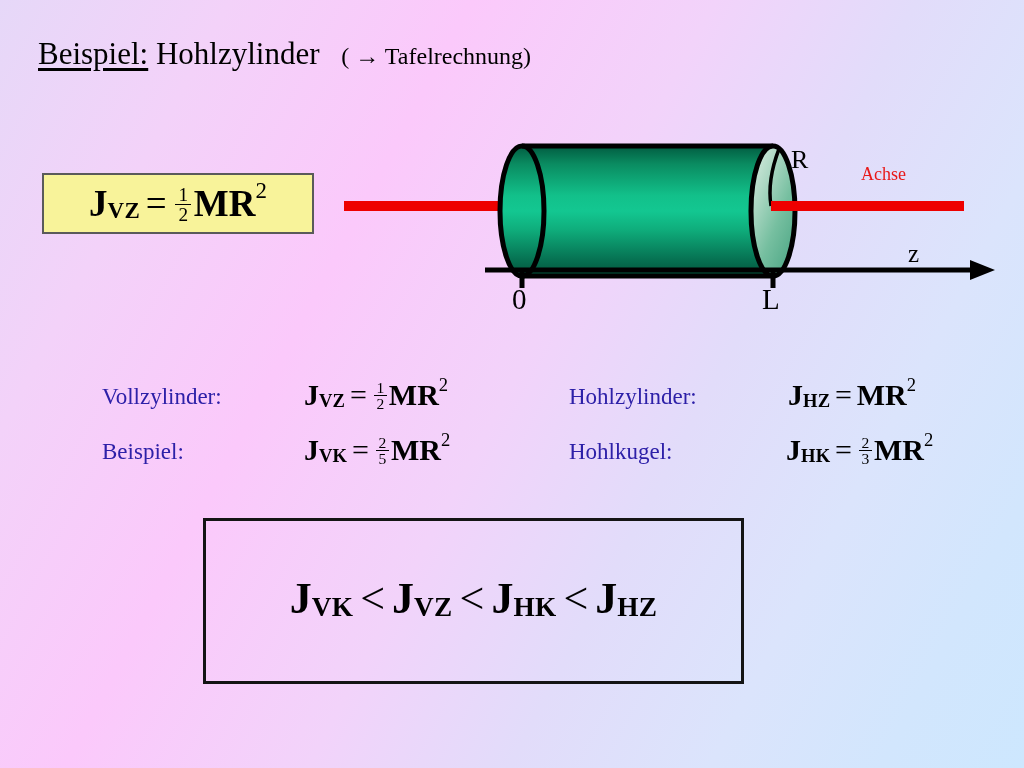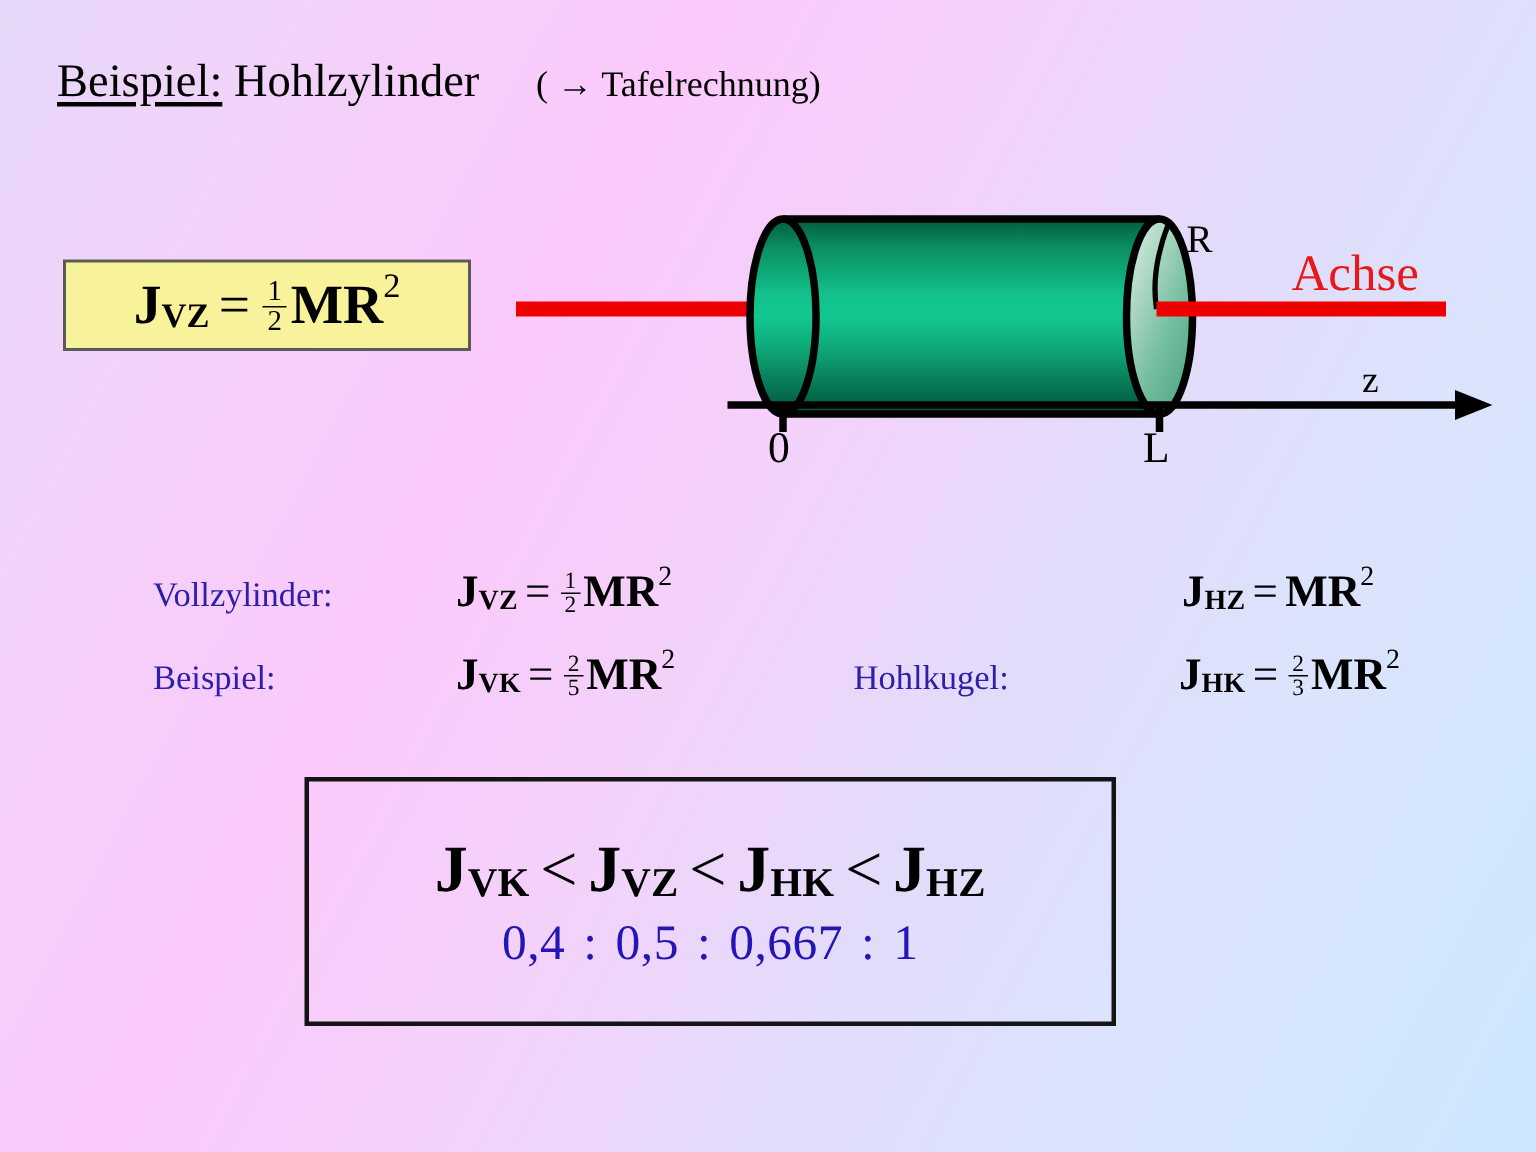--- a/index.html
+++ b/index.html
@@ -38,21 +38,21 @@
     white-space: nowrap;
     line-height: 1.15;
   }
   #title .underlined {
     text-decoration: underline;
     text-underline-offset: 4px;
     font-family: Liberation Serif, serif;
   }
   #title .paren {
     font-size: 24px;
-    margin-left: 30px;
+    margin-left: 14px;
   }
   
   #formula-box {
     position: absolute;
     left: 42px;
     top: 173px;
     width: 272px;
     height: 61px;
     background: #f8f39a;
     border: 2px solid #5a5a5a;
@@ -116,21 +116,21 @@
     width: 680px;
     height: 210px;
   }
   #diagram svg {
     display: block;
   }
   #achse-label {
     position: absolute;
     left: 861px;
     top: 164px;
-    font-size: 34px;
+    font-size: 18px;
     color: #e81919;
     font-weight: normal;
   }
   #r-label {
     position: absolute;
     left: 791px;
     top: 145px;
     font-size: 26px;
     color: #000000;
   }
@@ -316,20 +316,21 @@
           <span class="op">=</span>
           <span class="frac">
             <span class="num">1</span>
             <span class="den">2</span>
           </span>
           <span class="var">M</span>
             <span class="var">R</span>
             <span class="sup">2</span>
         </span>
       </div>
+      <div class="cmp-label c-right-label">Hohlzylinder:</div>
       <div class="cmp-formula c-right-form">
         <span class="math">
           <span class="var">J</span>
             <span class="sub">HZ</span>
           <span class="op">=</span>
           <span class="var">M</span>
             <span class="var">R</span>
             <span class="sup">2</span>
         </span>
       </div>
@@ -377,18 +378,15 @@
       <span class="op">&lt;</span>
       <span class="var">J</span>
         <span class="sub">VZ</span>
       <span class="op">&lt;</span>
       <span class="var">J</span>
         <span class="sub">HK</span>
       <span class="op">&lt;</span>
       <span class="var">J</span>
         <span class="sub">HZ</span>
     </div>
-    <div id="result-ratio">
-      <span>0,4</span><span class="colon">:</span><span>0,5</span><span class="colon">:</span><span>0,667</span><span class="colon">:</span><span>1</span>
-    </div>
   </div>
 
 </div>
 
 </body></html>

